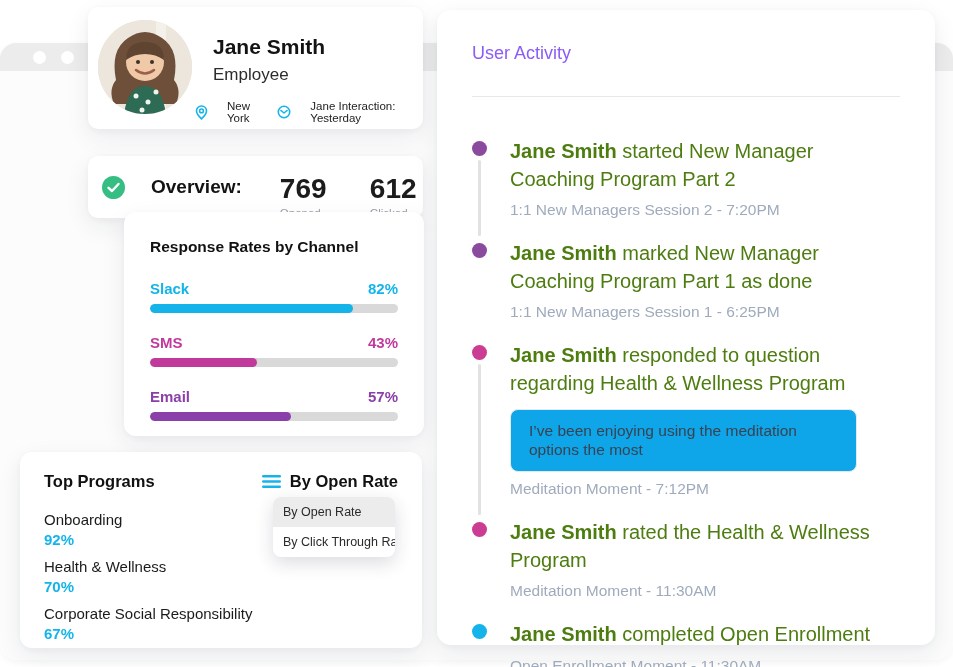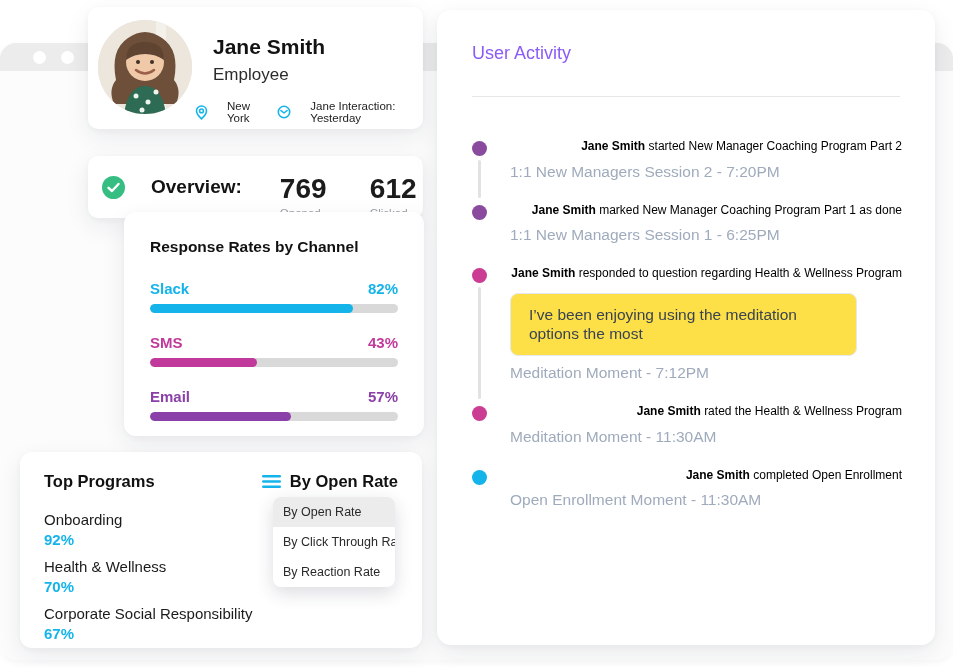--- a/index.html
+++ b/index.html
@@ -79,28 +79,28 @@
   .timeline { margin-top: 41px; }
   .t-item { position: relative; display: flex; margin-bottom: 21px; }
   .t-dotcol { width: 38px; flex: 0 0 38px; position: relative; }
   .t-dot { width: 15px; height: 15px; border-radius: 50%; margin-top: 3px; }
   .t-connector {
     display: none; position: absolute; left: 6px; top: 22px; bottom: -17px;
     width: 3px; background: #e2e2e2; border-radius: 2px;
   }
   .t-item.connected .t-connector { display: block; }
   .t-content { width: 392px; }
-  .t-title { font-size: 12px; color: #000000; line-height: 1.38; text-align: right; }
+  .t-title { font-size: 20px; color: #4d7c0f; line-height: 1.38; }
   .t-title b { font-weight: 700; }
   .t-meta { font-size: 15.5px; color: #9fabbc; margin-top: 8px; }
   .t-quote {
     width: 347px; border: 1px solid #e4e9ef; border-radius: 8px;
     padding: 11px 18px; margin-top: 11px; margin-bottom: 3px;
     font-size: 15.5px; color: #3a4352; line-height: 1.28;
-    background: #fde047;
+    background: #0ea5e9;
   }
   
   .icon { display: inline-flex; flex: none; }
 </style>
 </head>
 <body>
 
 <div class="browser">
   <div class="browser-header">
     <span class="win-dot"></span>
@@ -230,21 +230,20 @@
       <div class="prog-value">70%</div>
     </div>
     <div class="prog-item">
       <div class="prog-name">Corporate Social Responsibility</div>
       <div class="prog-value">67%</div>
     </div>
   </div>
   <div class="dropdown">
     <div class="dd-item selected">By Open Rate</div>
     <div class="dd-item">By Click Through Rate</div>
-    <div class="dd-item">By Reaction Rate</div>
   </div>
 </div>
 
 <div class="card activity">
   <div class="activity-title">User Activity</div>
   <hr class="activity-divider">
   <div class="timeline">
 
     <div class="t-item connected">
       <div class="t-dotcol">

